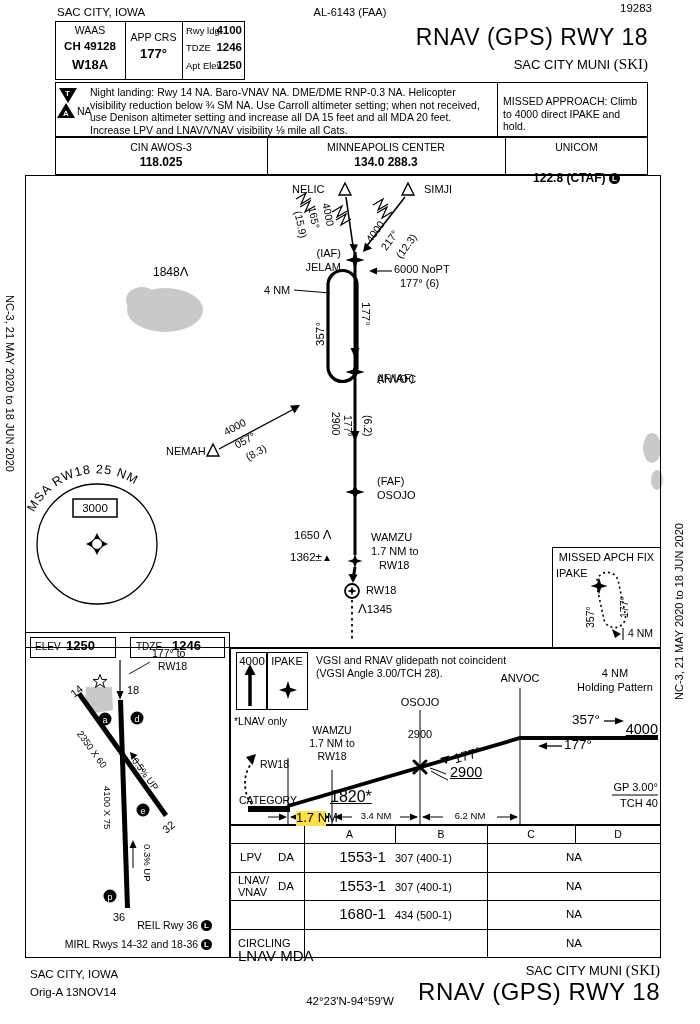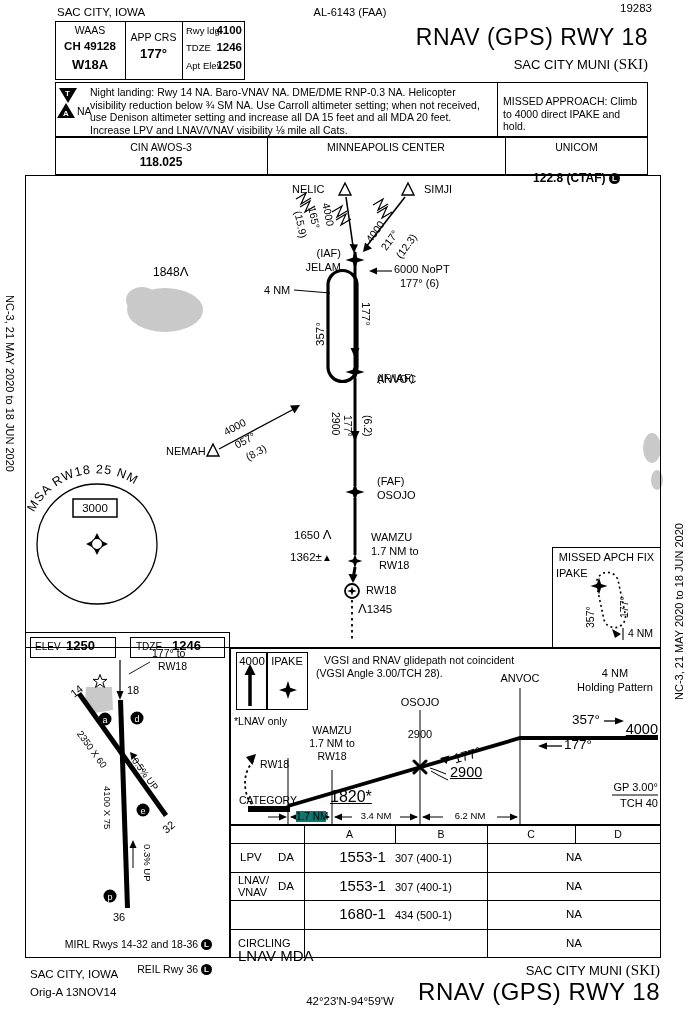--- a/index.html
+++ b/index.html
@@ -215,20 +215,21 @@
   <div class="tri-ltr" style="left:65px;top:89px">T</div>
   <div class="tri-up" style="left:57px;top:103px"></div>
   <div class="tri-ltr" style="left:63px;top:109px">A</div>
   <div class="t" style="left:77px;top:106px;font-size:10.5px">NA</div>
   <div class="t wrap" style="left:90px;top:86px;width:404px;font-size:10.5px;line-height:12.6px">Night landing: Rwy 14 NA.  Baro-VNAV NA.  DME/DME RNP-0.3 NA.  Helicopter visibility reduction below ¾ SM NA.  Use Carroll altimeter setting; when not received, use Denison altimeter setting and increase all DA 15 feet and all MDA 20 feet.  Increase LPV and LNAV/VNAV visibility ⅛ mile all Cats.</div>
   <div class="t wrap" style="left:503px;top:95px;width:142px;font-size:10.5px;line-height:12.6px">MISSED APPROACH: Climb to 4000 direct IPAKE and hold.</div>
 
   <div class="t c" style="left:55px;top:142px;width:212px;font-size:10.5px">CIN AWOS-3</div>
   <div class="t c b" style="left:55px;top:156px;width:212px;font-size:12px">118.025</div>
   <div class="t c" style="left:267px;top:142px;width:238px;font-size:10.5px">MINNEAPOLIS CENTER</div>
+  <div class="t c b" style="left:267px;top:156px;width:238px;font-size:12px">134.0  288.3</div>
   <div class="t c" style="left:505px;top:142px;width:143px;font-size:10.5px">UNICOM</div>
   <div class="t c" style="left:505px;top:172px;width:143px;font-size:12px"><span class="b">122.8 (CTAF)</span> <span class="cl">L</span></div>
 
   <div class="t" style="left:292px;top:183px">NELIC</div>
   <div class="t" style="left:424px;top:183px">SIMJI</div>
   <div class="t rot" style="left:303px;top:210px;font-size:10.5px;transform:rotate(78deg)">(15.9)</div>
   <div class="t rot" style="left:317px;top:206px;font-size:10.5px;transform:rotate(78deg)">165°</div>
   <div class="t rot" style="left:331px;top:202px;font-size:10.5px;transform:rotate(78deg)">4000</div>
   <div class="t rot" style="left:364px;top:238px;font-size:10.5px;transform:rotate(-54deg)">4000</div>
   <div class="t rot" style="left:379px;top:246px;font-size:10.5px;transform:rotate(-54deg)">217°</div>
@@ -274,46 +275,46 @@
   <div class="t" style="left:152px;top:648px;font-size:10.5px">177° to</div>
   <div class="t" style="left:158px;top:661px;font-size:10.5px">RW18</div>
   <div class="t" style="left:127px;top:684px">18</div>
   <div class="t rot" style="left:68px;top:690px;transform:rotate(-38deg)">14</div>
   <div class="t rot" style="left:160px;top:826px;transform:rotate(-38deg)">32</div>
   <div class="t" style="left:113px;top:911px">36</div>
   <div class="t rot" style="left:83px;top:729px;font-size:9.5px;transform:rotate(54deg)">2350 X 60</div>
   <div class="t rot" style="left:138px;top:756px;font-size:9.5px;transform:rotate(54deg)">0.5% UP</div>
   <div class="t rot" style="left:112px;top:786px;font-size:9.5px;transform:rotate(90deg)">4100 X 75</div>
   <div class="t rot" style="left:152px;top:844px;font-size:9.5px;transform:rotate(90deg)">0.3% UP</div>
-  <div class="t" style="left:100px;top:964px;width:112px;text-align:right;font-size:10.5px"><span>REIL Rwy 36</span> <span class="cl">L</span></div>
+  <div class="t" style="left:100px;top:920px;width:112px;text-align:right;font-size:10.5px"><span>REIL Rwy 36</span> <span class="cl">L</span></div>
   <div class="t" style="left:48px;top:939px;width:164px;text-align:right;font-size:10.5px"><span>MIRL Rwys 14-32 and 18-36</span> <span class="cl">L</span></div>
 
   <div class="t c" style="left:236px;top:655px;width:32px;font-size:11.5px">4000</div>
   <div class="t c" style="left:266px;top:655px;width:42px;font-size:11px">IPAKE</div>
   <div class="t" style="left:234px;top:716px;font-size:10.5px">*LNAV only</div>
-  <div class="t" style="left:324px;top:655px;font-size:10.5px">VGSI and RNAV glidepath not coincident</div>
+  <div class="t" style="left:316px;top:655px;font-size:10.5px">VGSI and RNAV glidepath not coincident</div>
   <div class="t" style="left:316px;top:668px;font-size:10.5px">(VGSI Angle 3.00/TCH 28).</div>
   <div class="t c" style="left:495px;top:672px;width:50px">ANVOC</div>
   <div class="t c" style="left:585px;top:667px;width:60px">4 NM</div>
   <div class="t c" style="left:570px;top:681px;width:90px">Holding Pattern</div>
   <div class="t c" style="left:395px;top:696px;width:50px">OSOJO</div>
   <div class="t c" style="left:395px;top:728px;width:50px">2900</div>
   <div class="t" style="left:572px;top:712px;font-size:13.5px">357°</div>
   <div class="t u r" style="left:620px;top:721px;width:38px;font-size:14.5px">4000</div>
   <div class="t" style="left:564px;top:737px;font-size:13.5px">177°</div>
   <div class="t rot" style="left:452px;top:752px;font-size:13.5px;transform:rotate(-16deg)">177°</div>
   <div class="t c" style="left:307px;top:725px;width:50px;font-size:10.5px">WAMZU</div>
   <div class="t c" style="left:307px;top:738px;width:50px;font-size:10.5px">1.7 NM to</div>
   <div class="t c" style="left:307px;top:751px;width:50px;font-size:10.5px">RW18</div>
   <div class="t" style="left:260px;top:759px;font-size:10.5px">RW18</div>
   <div class="t u" style="left:450px;top:764px;font-size:14.5px">2900</div>
   <div class="t u" style="left:330px;top:788px;font-size:16px">1820*</div>
   <div class="t r" style="left:600px;top:781px;width:58px;font-size:11px">GP 3.00°</div>
   <div class="t r" style="left:600px;top:797px;width:58px;font-size:11px">TCH 40</div>
-  <div class="t c" style="left:296px;top:811px;width:30px;font-size:10px;background:#0f766e">1.7 NM</div>
+  <div class="t c" style="left:296px;top:811px;width:30px;font-size:13px;background:#fde047">1.7 NM</div>
   <div class="t c" style="left:355px;top:811px;width:42px;font-size:9.5px;background:#fff">3.4 NM</div>
   <div class="t c" style="left:446px;top:811px;width:48px;font-size:9.5px;background:#fff">6.2 NM</div>
 
   <div class="t c" style="left:232px;top:795px;width:72px;font-size:10.5px">CATEGORY</div>
   <div class="t c" style="left:304px;top:829px;width:91px;font-size:10.5px">A</div>
   <div class="t c" style="left:395px;top:829px;width:92px;font-size:10.5px">B</div>
   <div class="t c" style="left:487px;top:829px;width:88px;font-size:10.5px">C</div>
   <div class="t c" style="left:575px;top:829px;width:86px;font-size:10.5px">D</div>
 
   <div class="t" style="left:240px;top:851px;font-size:11.5px">LPV</div>

